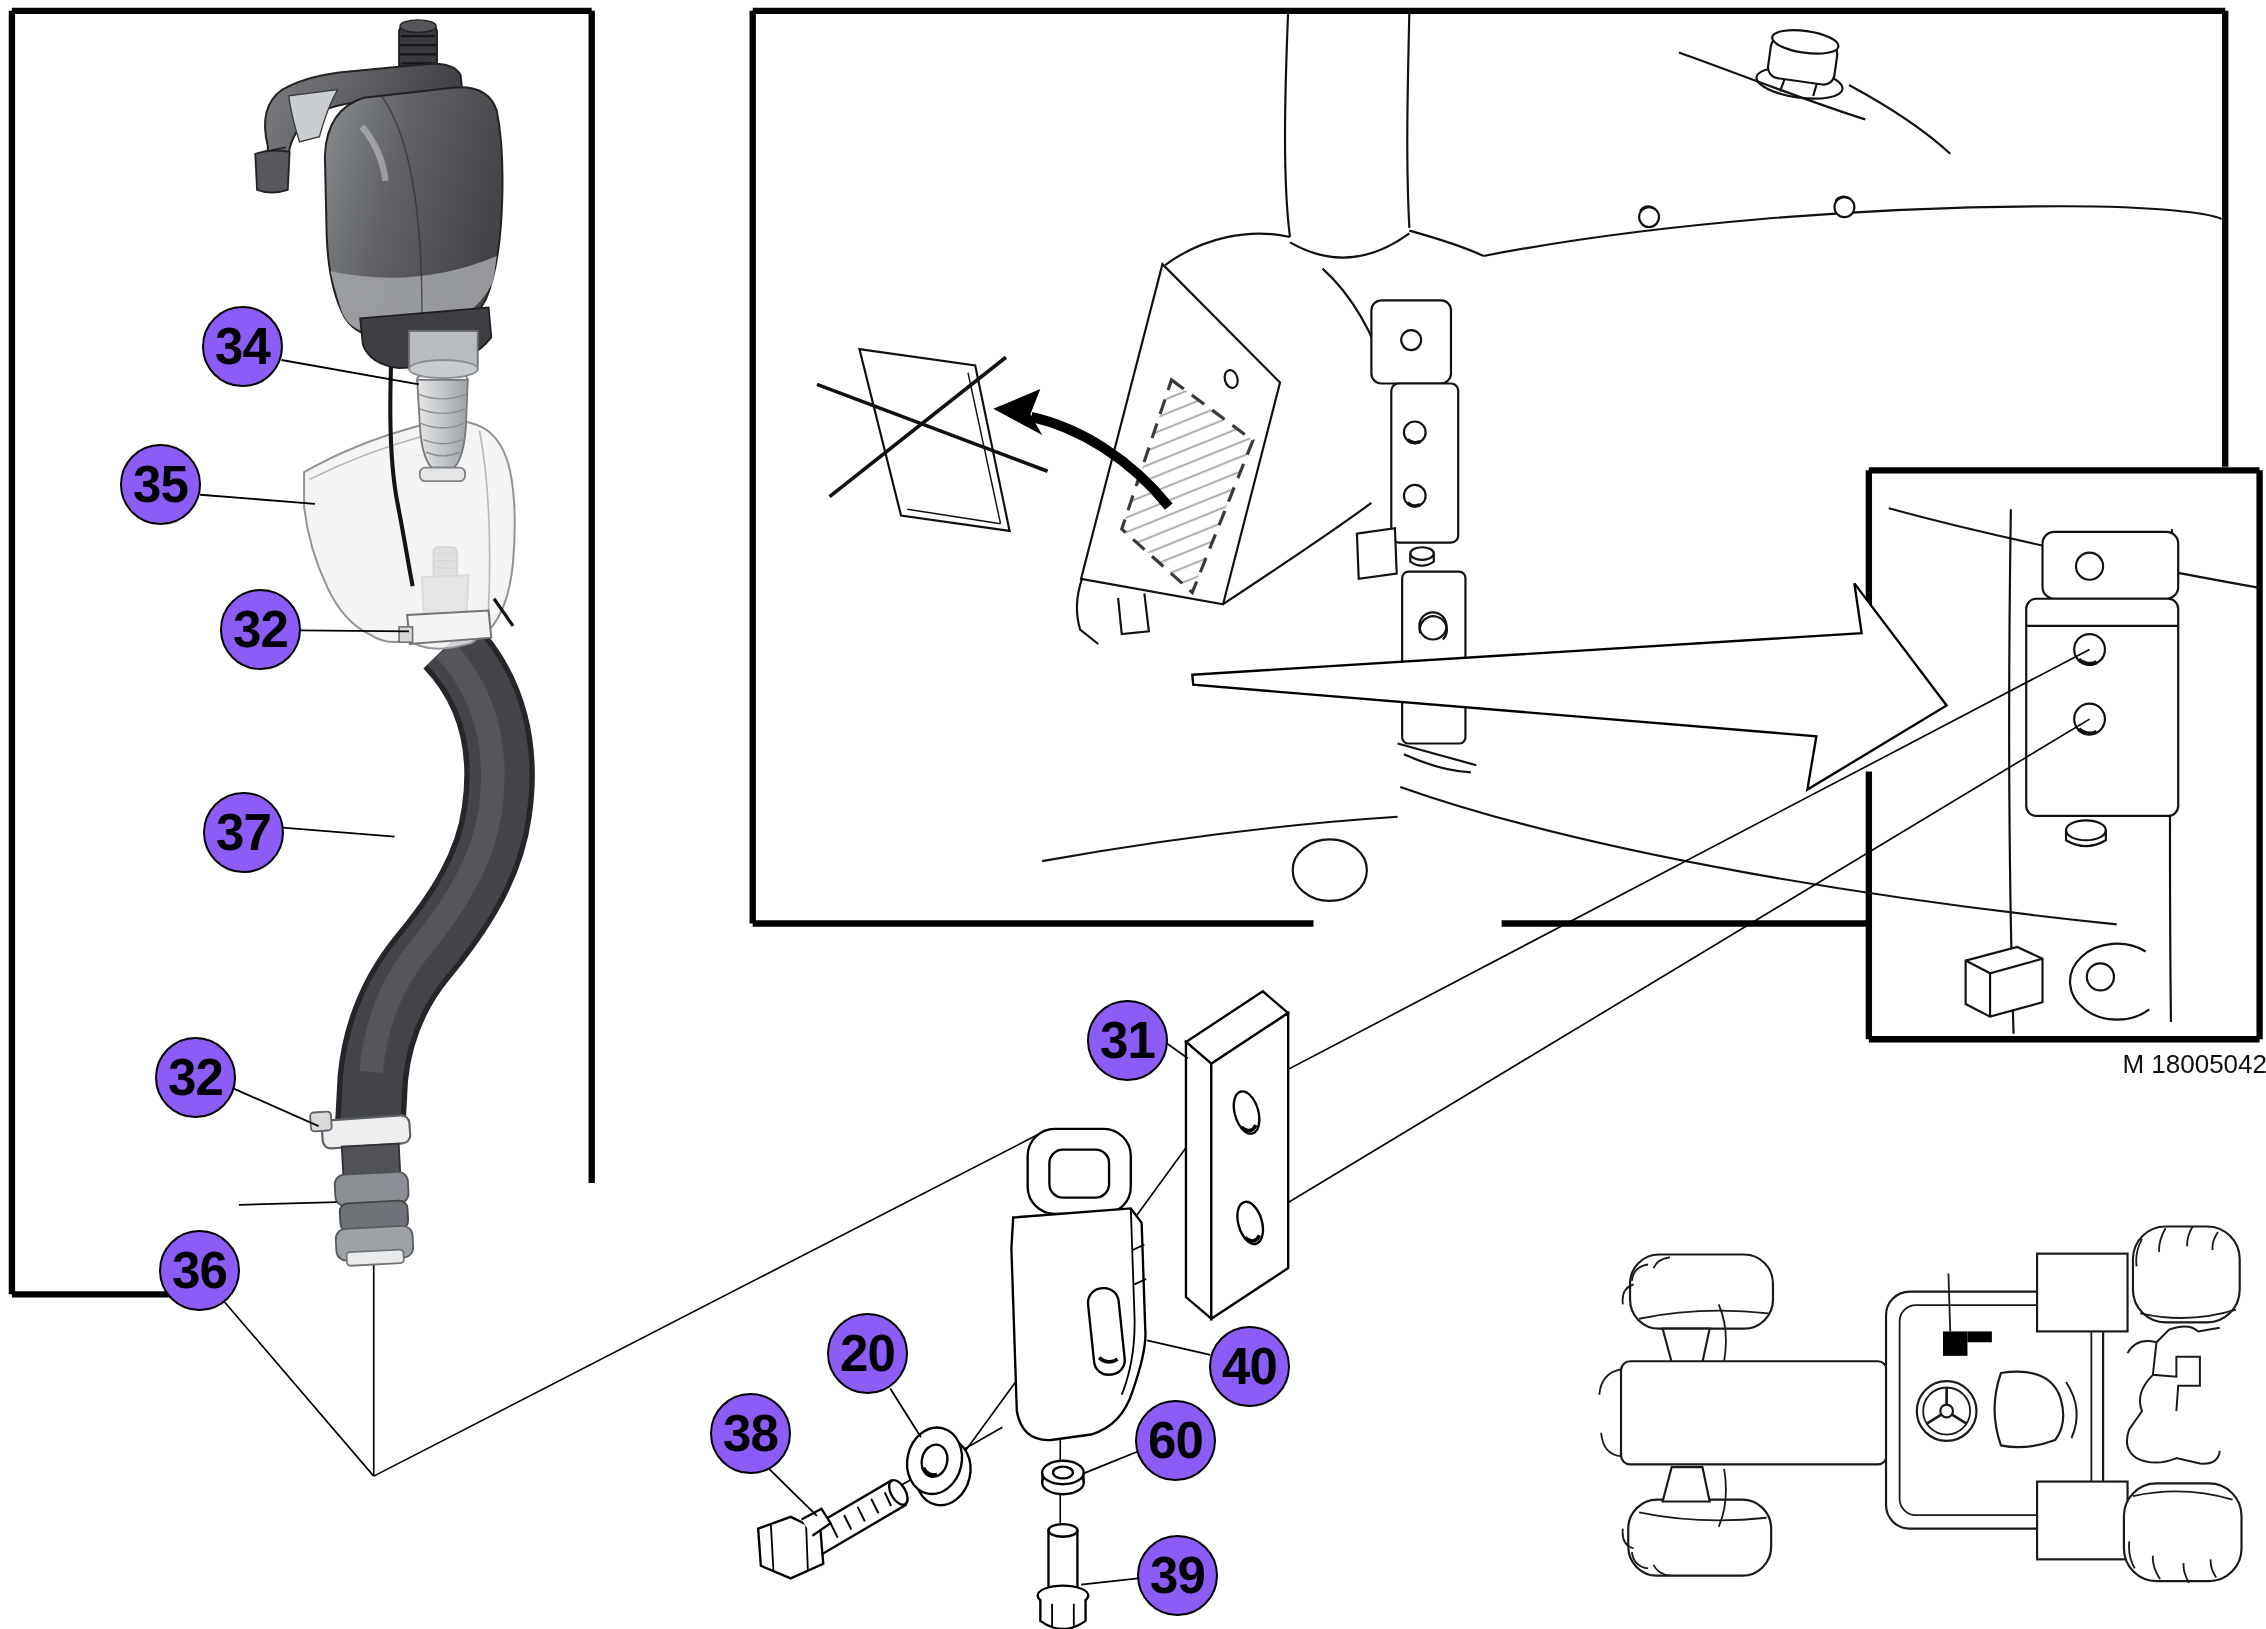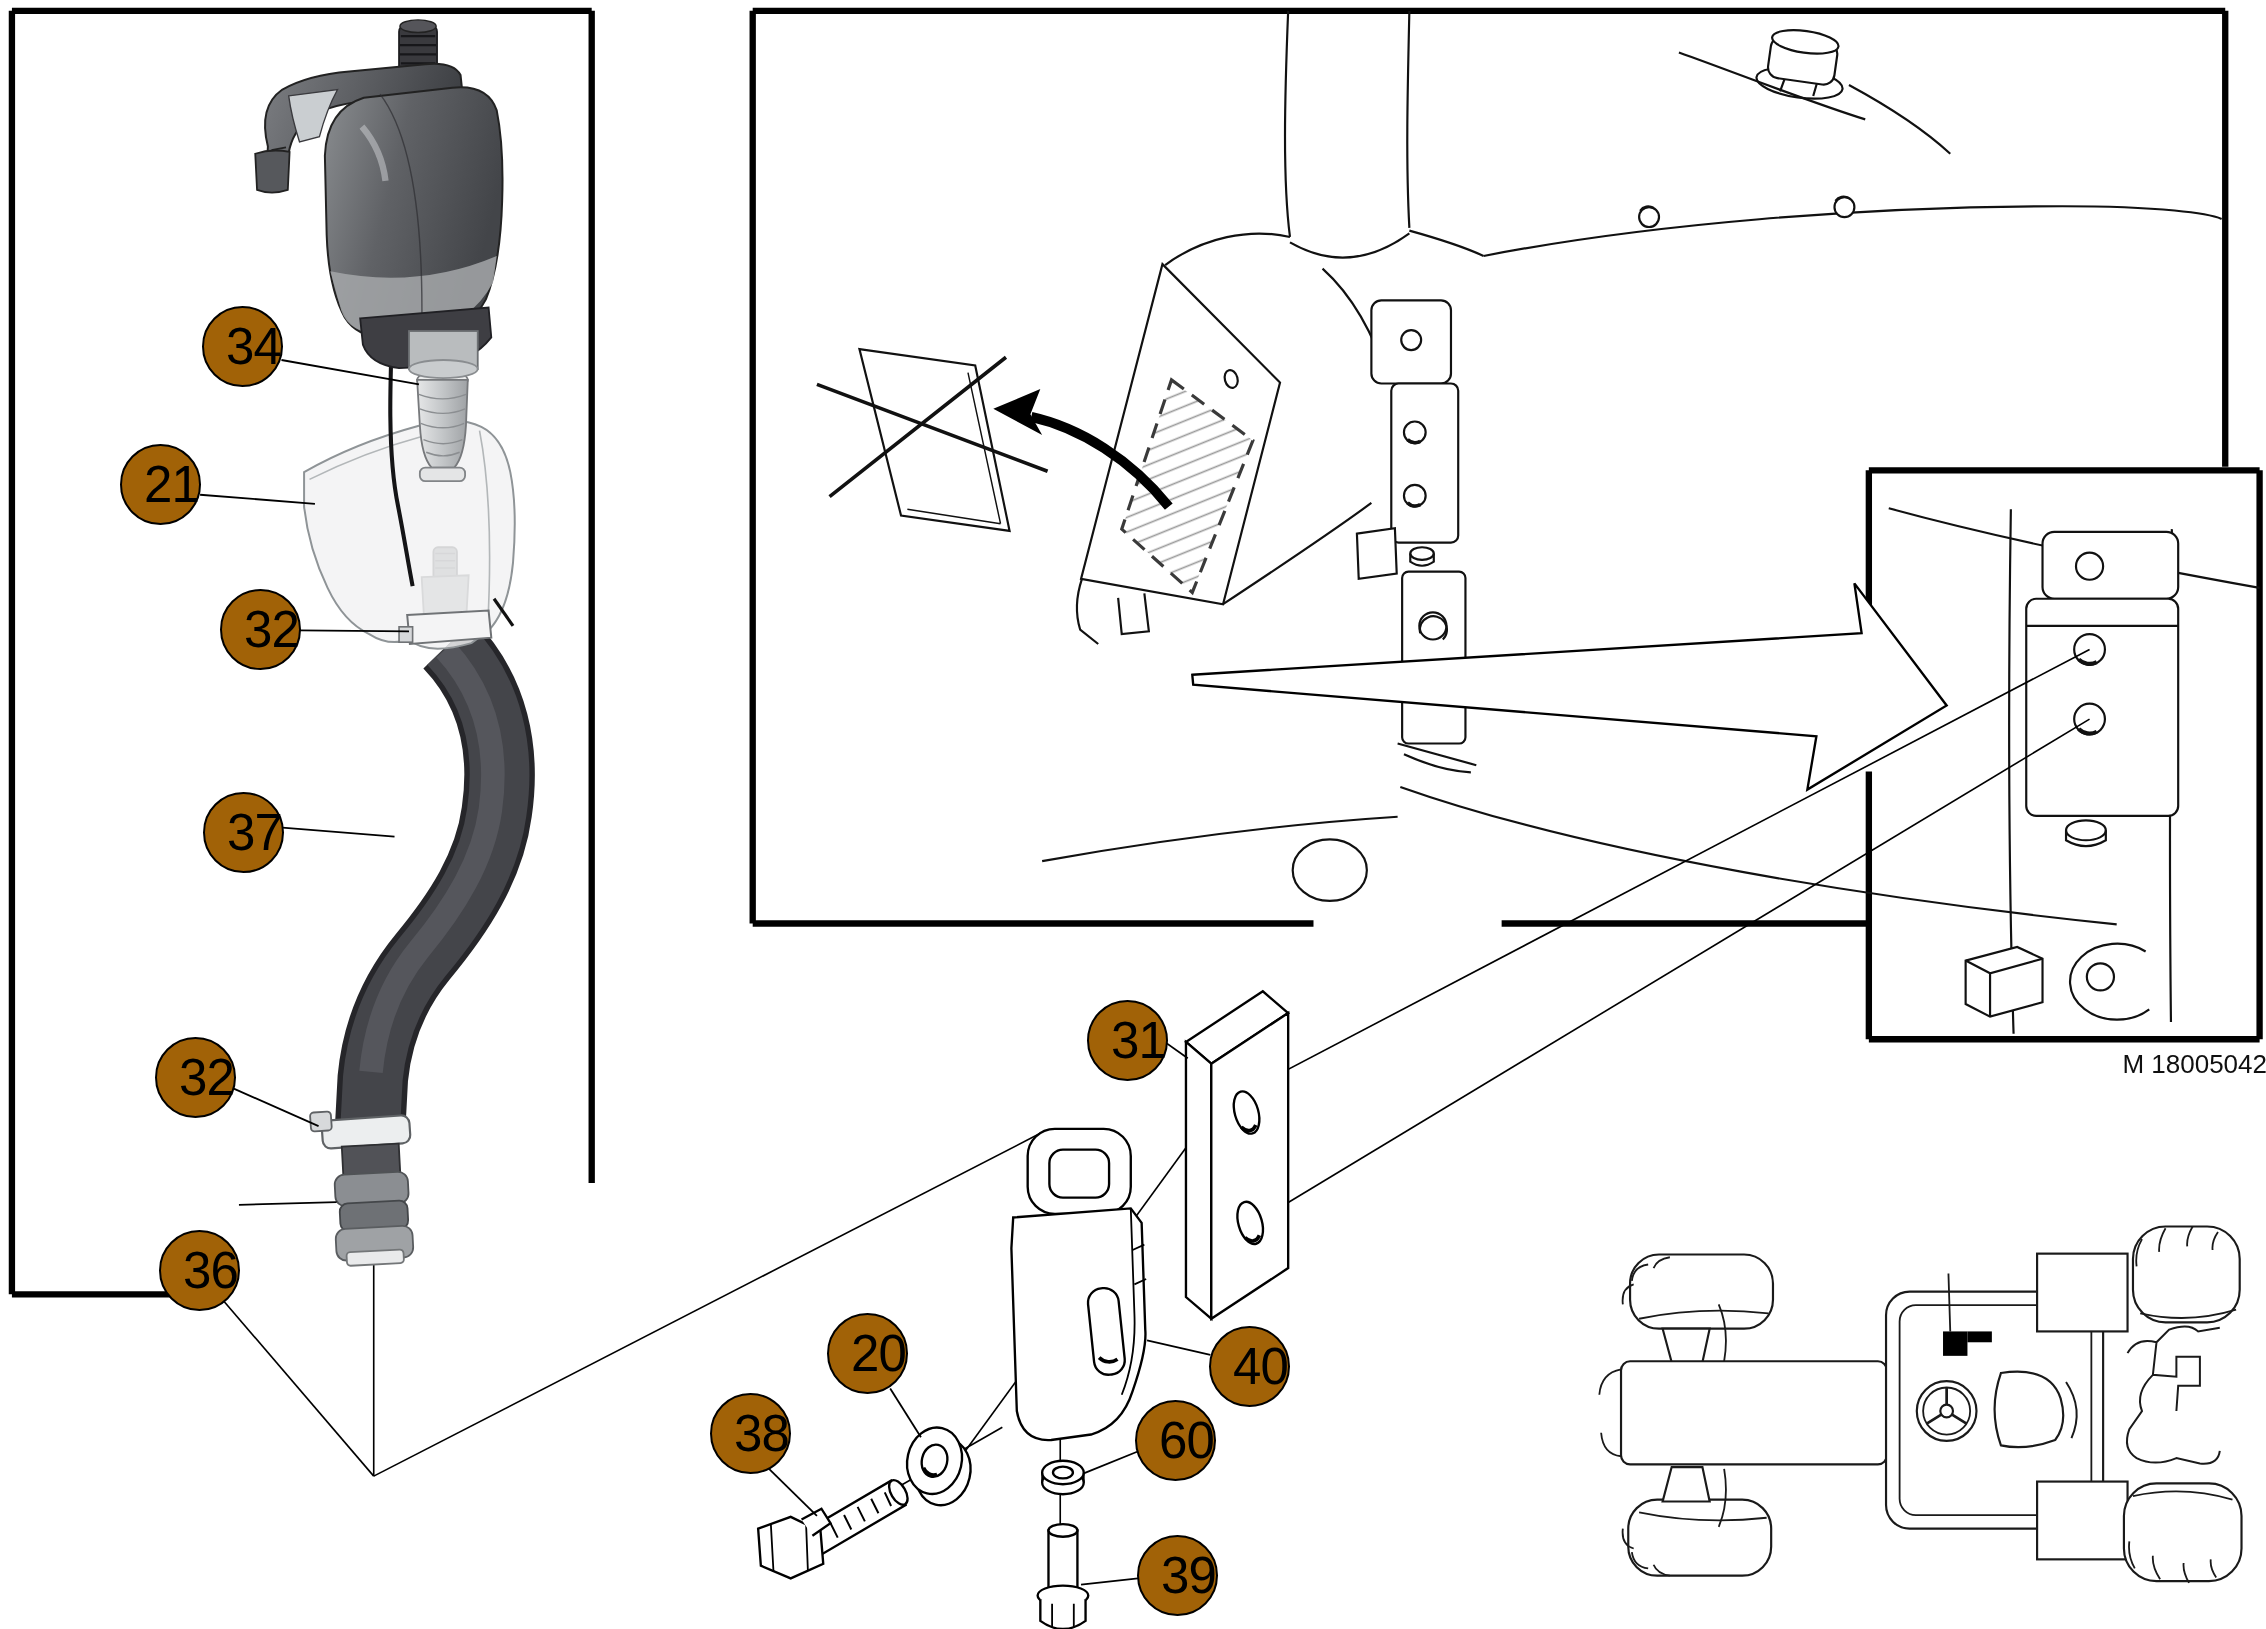--- a/index.html
+++ b/index.html
@@ -3,23 +3,23 @@
 <meta charset="utf-8">
 <style>
   html,body{margin:0;padding:0;background:#fff;}
   .canvas{
     position:relative;width:2267px;height:1629px;background:#ffffff;
     font-family:"Liberation Sans",sans-serif;overflow:hidden;
   }
   .art{position:absolute;left:0;top:0;}
   .callout{
     position:absolute;width:81px;height:81px;box-sizing:border-box;
-    border:2.7px solid #000;border-radius:50%;background:#a16207;
-    display:flex;align-items:center;justify-content:flex-end;
-    font-family:"Liberation Sans",sans-serif;font-weight:400;font-size:51px;
+    border:2.7px solid #000;border-radius:50%;background:#8b5cf6;
+    display:flex;align-items:center;justify-content:center;
+    font-family:"Liberation Sans",sans-serif;font-weight:700;font-size:51px;
     color:#000;letter-spacing:-0.9px;z-index:5;
   }
   .figure-code{
     position:absolute;left:2064px;top:1049px;width:203px;height:38px;
     font-family:"Liberation Sans",sans-serif;font-size:26px;color:#101010;
     text-align:right;white-space:nowrap;z-index:5;
   }
 </style>
 </head>
 <body>
@@ -366,21 +366,21 @@
     <path d="M843,1617 L903,1676"></path>
     <path d="M1257,1605 L1198,1629"></path>
     <path d="M1258,1745 L1195,1752"></path>
   </g>
 </svg>
 
 <div class="callout" style="left:202px;top:306px;">
       <span>34</span>
     </div>
 <div class="callout" style="left:120px;top:444px;">
-      <span>21</span>
+      <span>35</span>
     </div>
 <div class="callout" style="left:220px;top:589px;">
       <span>32</span>
     </div>
 <div class="callout" style="left:203px;top:792px;">
       <span>37</span>
     </div>
 <div class="callout" style="left:155px;top:1037px;">
       <span>32</span>
     </div>

